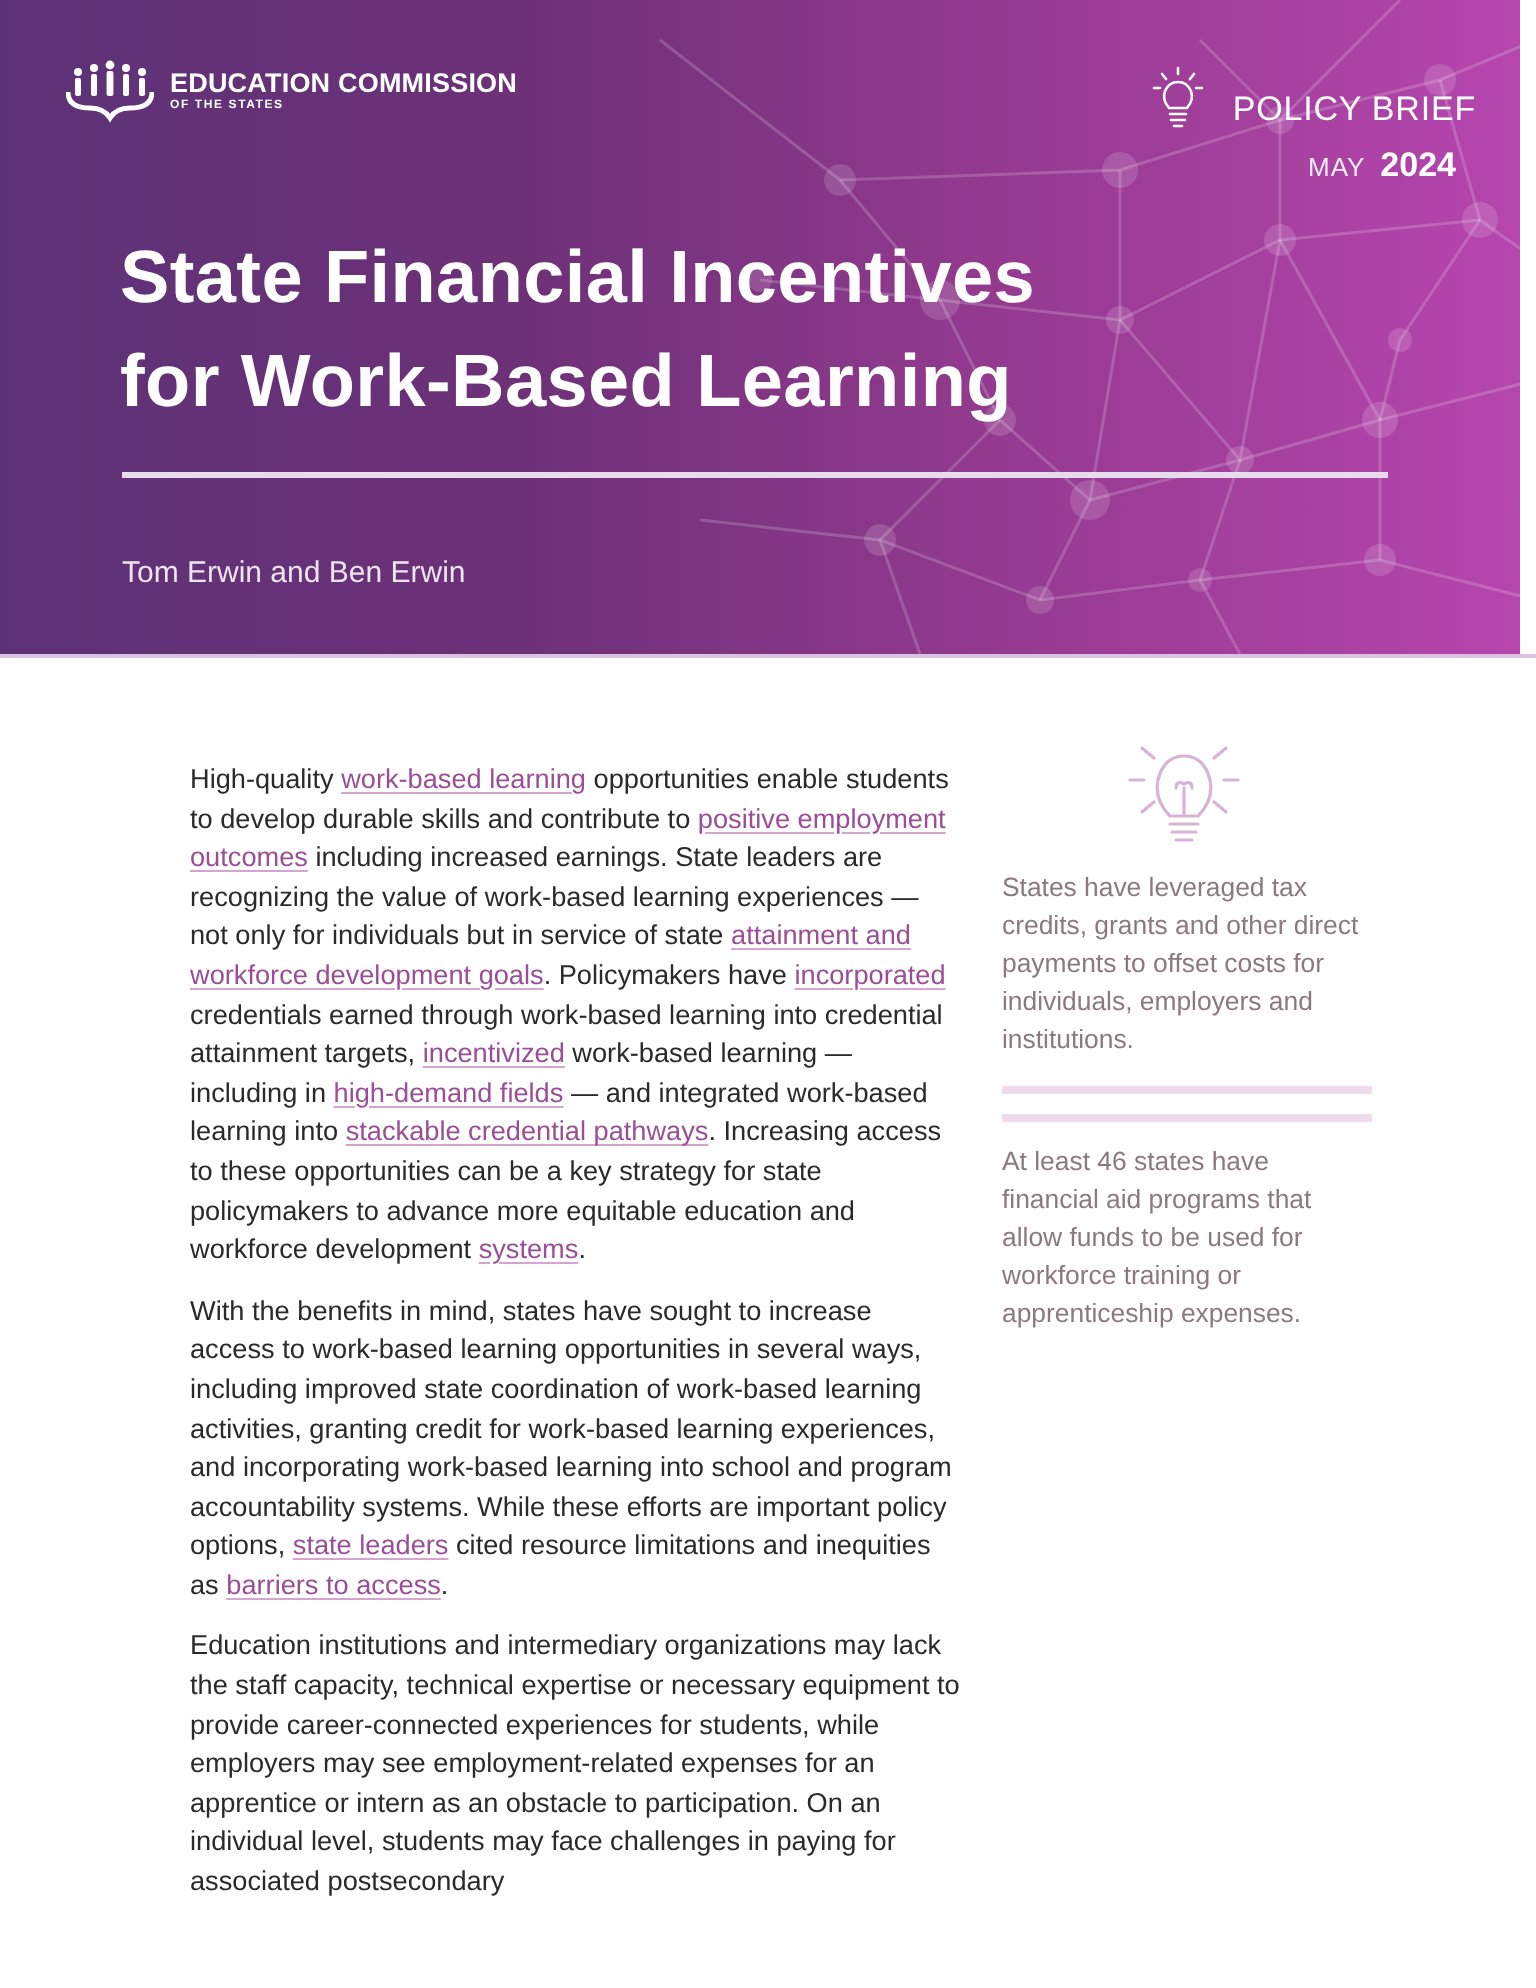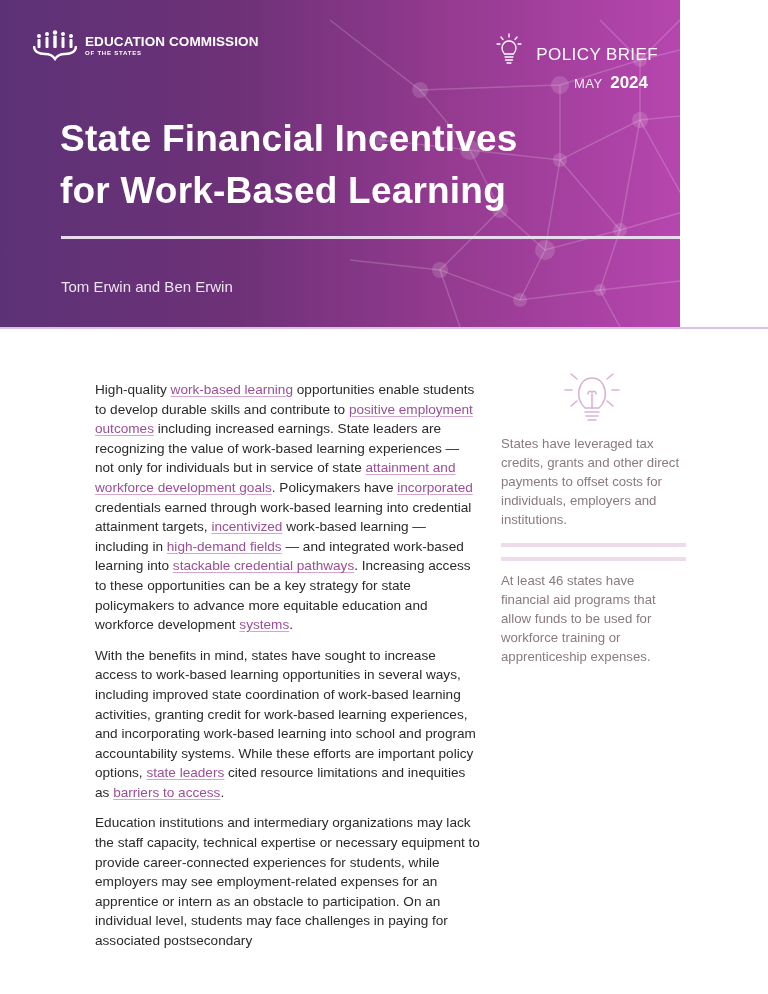--- a/index.html
+++ b/index.html
@@ -1,17 +1,17 @@
 <!DOCTYPE html>
 <html><head>
 <meta charset="utf-8">
 <style>
   html, body { margin: 0; padding: 0; }
   body { width: 768px; height: 994px; background: #ffffff; position: relative; overflow: hidden; font-family: "Liberation Sans", sans-serif; }
-  .hero { position: absolute; left: 0; top: 0; width: 680px; height: 327px;
+  .hero { position: absolute; left: 0; top: 0; width: 760px; height: 327px;
     background: linear-gradient(90deg, #5c3276 0%, #6e3178 35%, #933a8f 65%, #b646ae 100%); overflow: hidden; }
   .hero-bottom-line { position: absolute; left: 0; top: 327px; width: 768px; height: 2px; background: #d9c2e3; }
   .network { position: absolute; left: 0; top: 0; }
   .logo { position: absolute; left: 33px; top: 30px; display: flex; align-items: center; color: #fff; }
   .logo-mark { width: 44px; height: 32px; }
   .logo-text { margin-left: 8px; }
   .logo-main { font-size: 13.5px; font-weight: bold; letter-spacing: 0.1px; line-height: 14px; }
   .logo-sub { font-size: 6px; font-weight: bold; letter-spacing: 0.8px; line-height: 9px; }
   .brief { position: absolute; right: 22px; top: 33px; display: flex; align-items: flex-end; color: #fff; }
   .brief-icon { width: 30px; height: 32px; margin-right: 12px; }

